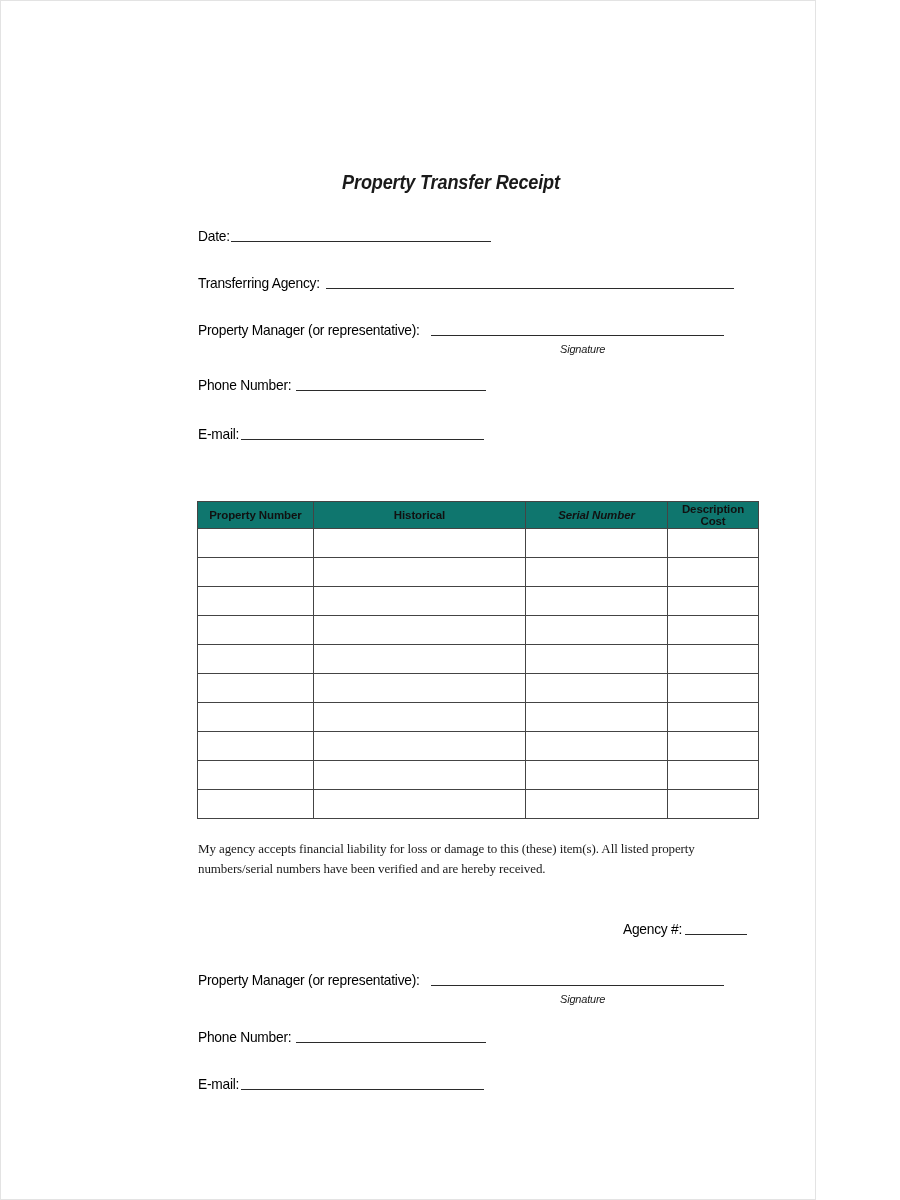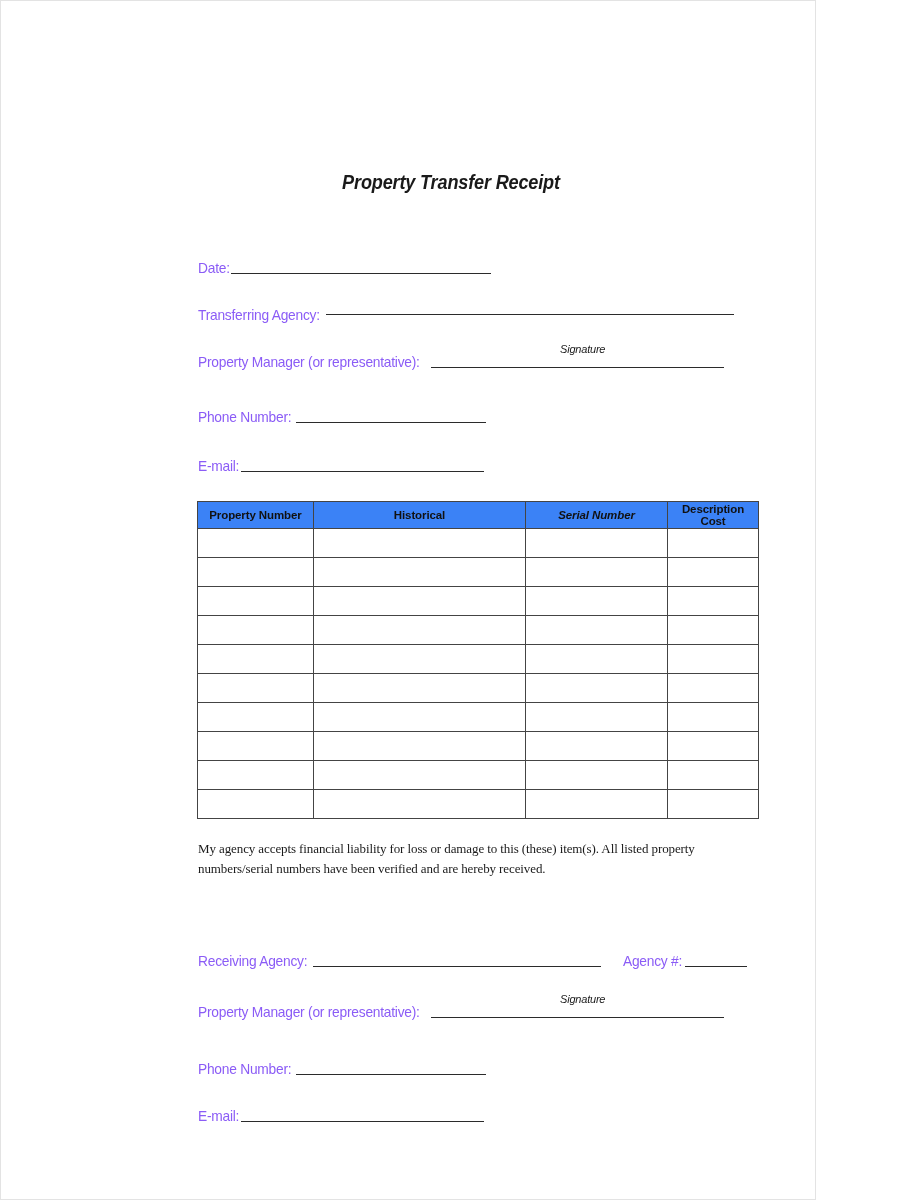--- a/index.html
+++ b/index.html
@@ -41,22 +41,21 @@
     transform-origin: center center;
   }
 
   
   .field {
     position: absolute;
     display: flex;
     align-items: flex-end;
     white-space: nowrap;
     font-size: 14.5px;
-    color: #8b5cf6;
-    margin-top: 32px;
+    color: #000000;
   }
   .field .label {
     font-family: "Liberation Sans", sans-serif;
     font-weight: normal;
     font-size: 14.5px;
     letter-spacing: -0.25px;
     transform: scaleX(0.95);
     transform-origin: left bottom;
     line-height: 1;
   }
@@ -87,21 +86,21 @@
     table-layout: fixed;
     width: 557px;
   }
   .items-table th,
   .items-table td {
     border: 1px solid #444444;
     padding: 0;
     margin: 0;
   }
   .items-table th {
-    background: #3b82f6;
+    background: #0f766e;
     height: 26px;
     font-family: "Liberation Sans", sans-serif;
     font-weight: bold;
     font-size: 11.5px;
     color: #111111;
     text-align: center;
     letter-spacing: -0.1px;
     vertical-align: middle;
   }
   .items-table td {
@@ -131,21 +130,21 @@
 
 <div class="page">
 
   <div class="doc-title">Property Transfer Receipt</div>
 
   <div class="field" style="left:197px; top:228px;">
     <span class="label">Date:</span>
     <span class="rule" style="width:260px;"></span>
   </div>
 
-  <div class="field" style="left:197px; top:275px;align-items:center;">
+  <div class="field" style="left:197px; top:275px;">
     <span class="label">Transferring Agency:</span>
     <span class="rule" style="width:408px;"></span>
   </div>
 
   <div class="field" style="left:197px; top:322px;">
     <span class="label">Property Manager (or representative):</span>
     <span class="rule" style="width:293px;"></span>
   </div>
   <div class="sig-caption" style="left:559px; top:342px;">Signature</div>
 
@@ -228,24 +227,20 @@
           <td class="col-prop"></td>
           <td class="col-desc"></td>
           <td class="col-serial"></td>
           <td class="col-cost"></td>
         </tr>
       </tbody>
   </table>
 
   <div class="liability">My agency accepts financial liability for loss or damage to this (these) item(s). All listed property numbers/serial numbers have been verified and are hereby received.</div>
 
-  <div class="field" style="left:197px; top:921px;">
-    <span class="label">Receiving Agency:</span>
-    <span class="rule" style="width:288px;"></span>
-  </div>
   <div class="field" style="left:622px; top:921px;">
     <span class="label">Agency #:</span>
     <span class="rule" style="width:62px;"></span>
   </div>
 
   <div class="field" style="left:197px; top:972px;">
     <span class="label">Property Manager (or representative):</span>
     <span class="rule" style="width:293px;"></span>
   </div>
   <div class="sig-caption" style="left:559px; top:992px;">Signature</div>

